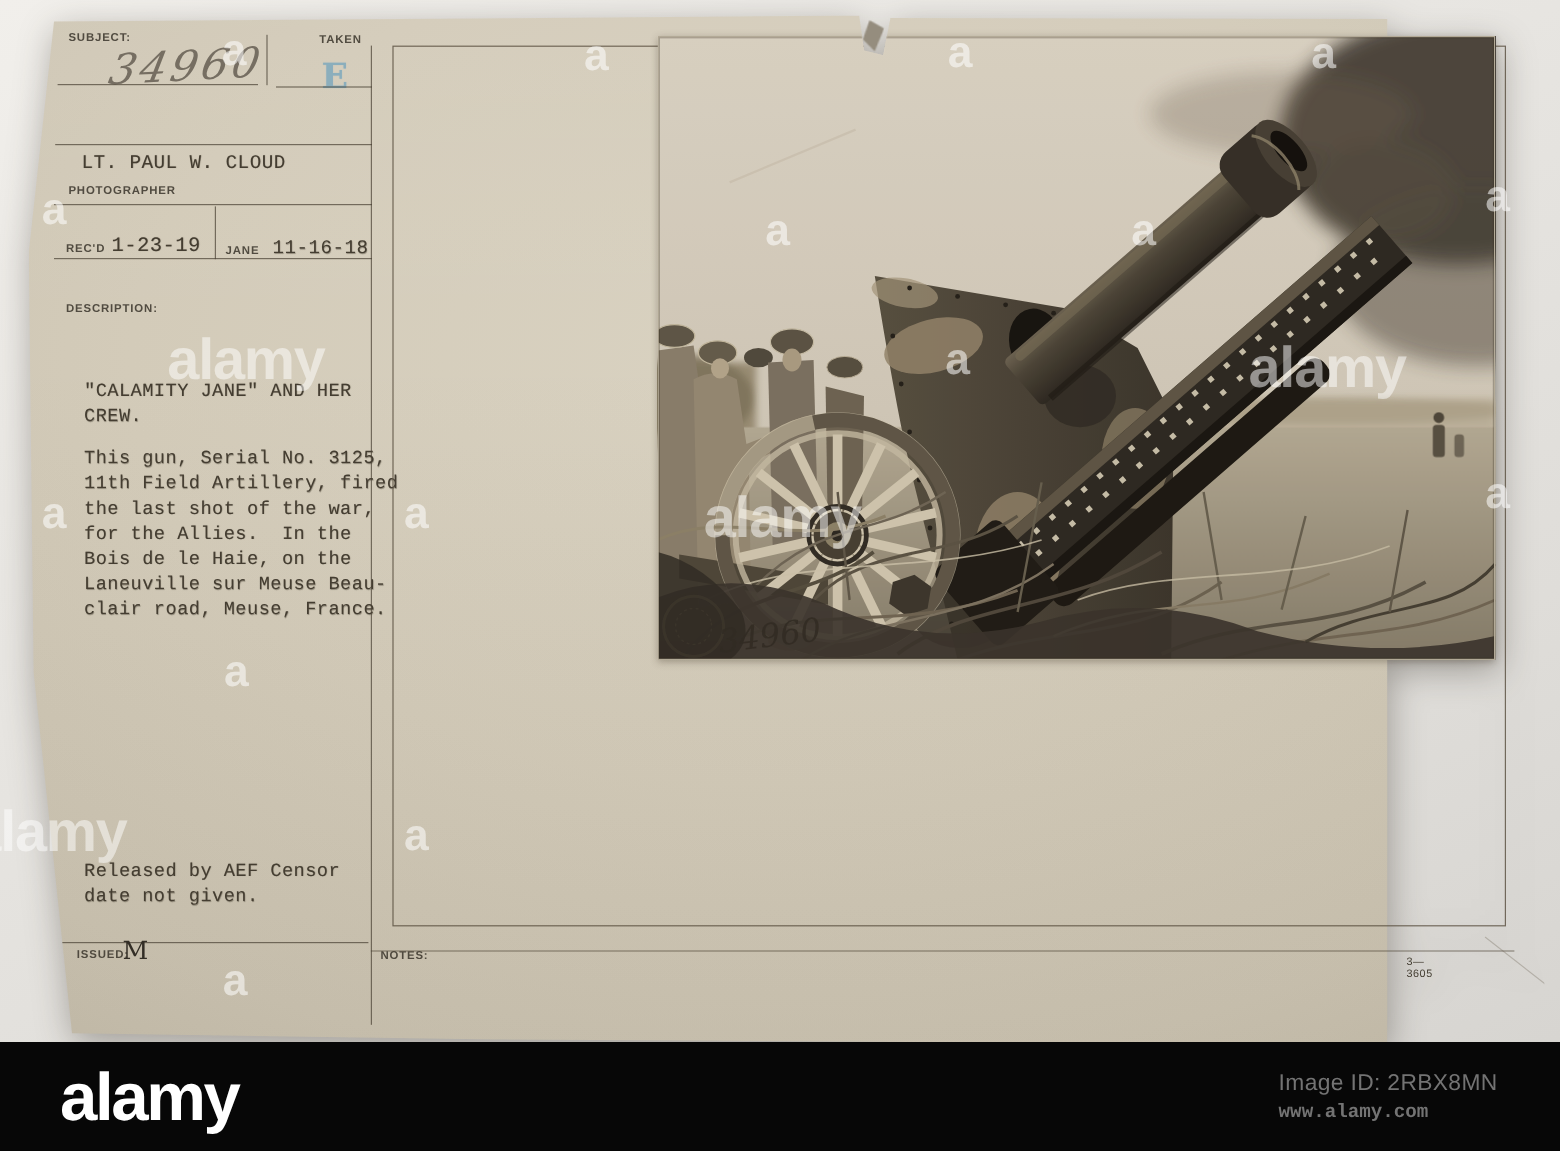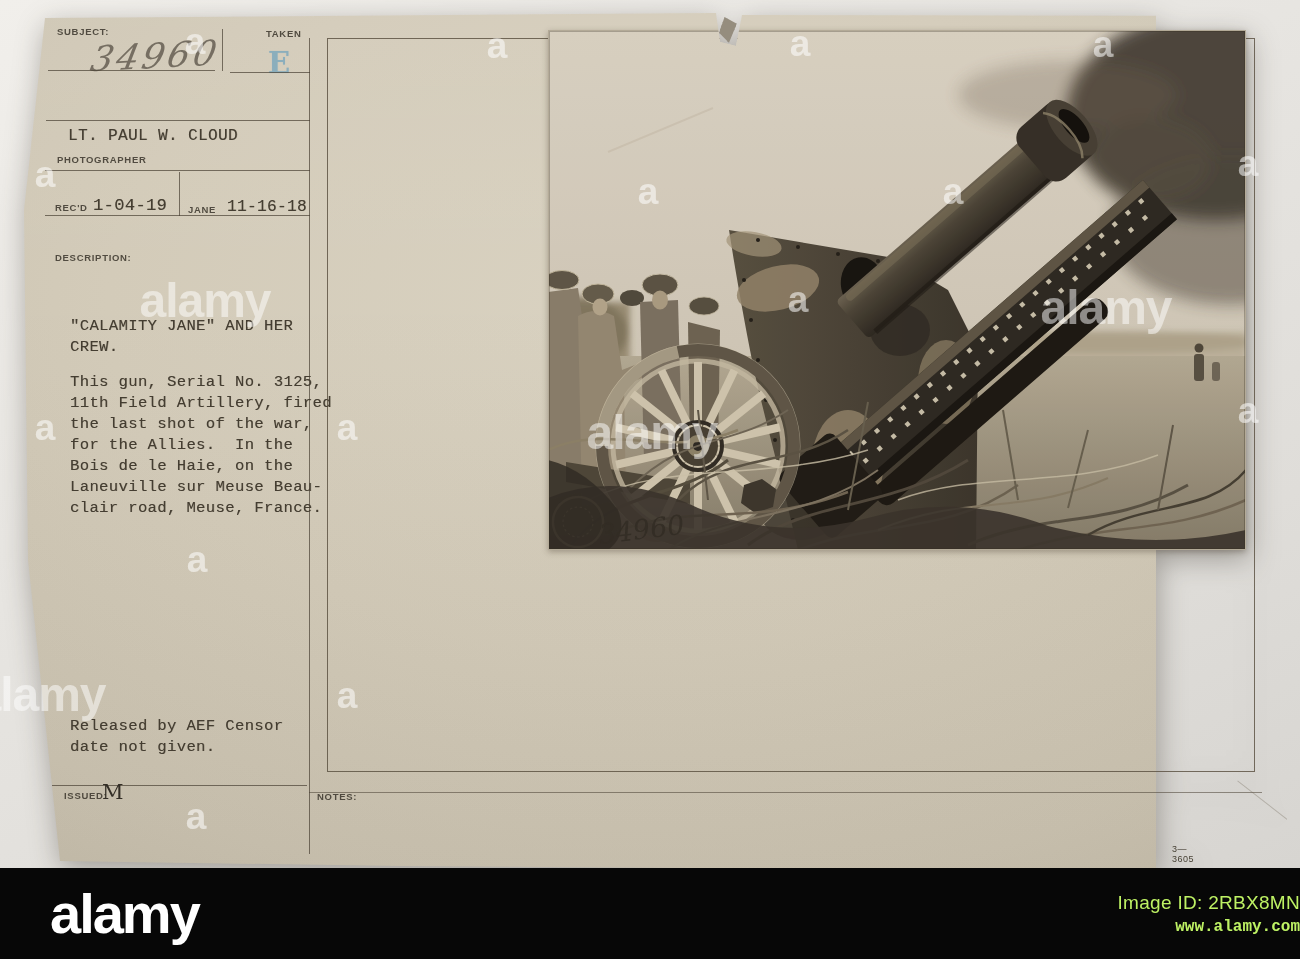--- a/index.html
+++ b/index.html
@@ -44,21 +44,21 @@
   
   .wm{position:absolute;transform:translate(-50%,-50%);color:#fff;
       font-family:"Liberation Sans",sans-serif;font-weight:bold;pointer-events:none;}
   .wm-a{font-size:37px;opacity:.55;}
   .wm-word{font-size:48px;opacity:.5;letter-spacing:-1px;}
   
   #bottom-bar{left:0;top:868px;width:1300px;height:91px;background:#070707;
       display:flex;align-items:center;justify-content:space-between;}
   #footer-logo{margin-left:50px;color:#fff;font-size:56px;font-weight:bold;
       letter-spacing:-2px;font-family:"Liberation Sans",sans-serif;line-height:1;}
-  #footer-right{text-align:right;color:#bef264;}
+  #footer-right{margin-right:52px;text-align:left;color:#737373;}
   #footer-image-id{font-size:19px;letter-spacing:.3px;}
   #footer-url{font-size:16px;font-weight:bold;margin-top:4px;font-family:Liberation Mono, monospace;}
 </style>
 </head>
 <body>
 
 <div id="stage">
   <div id="bg" class="abs"></div>
 
   <div id="card-wrap" class="abs">
@@ -71,21 +71,21 @@
       <div class="abs form-label" style="left:266px;top:28px;">TAKEN</div>
       <div id="number-stamp" class="abs" style="left:268px;top:46px;">E</div>
       <div class="abs hline" style="left:230px;top:72px;width:80px;"></div>
       <div class="abs hline" style="left:46px;top:120px;width:264px;"></div>
 
       <div class="abs typed" style="left:68px;top:127px;font-size:16px;">LT. PAUL W. CLOUD</div>
       <div class="abs form-label" style="left:57px;top:154px;">PHOTOGRAPHER</div>
       <div class="abs hline" style="left:45px;top:170px;width:265px;"></div>
 
       <div class="abs form-label" style="left:55px;top:202px;">REC'D</div>
-      <div class="abs typed" style="left:93px;top:196px;font-size:17px;">1-04-19</div>
+      <div class="abs typed" style="left:93px;top:196px;font-size:17px;">1-23-19</div>
       <div class="abs vline" style="left:179px;top:172px;height:44px;"></div>
       <div class="abs form-label" style="left:188px;top:204px;">JANE</div>
       <div class="abs typed" style="left:227px;top:198px;font-size:16px;">11-16-18</div>
       <div class="abs hline" style="left:45px;top:215px;width:265px;"></div>
 
       <div class="abs form-label" style="left:55px;top:252px;">DESCRIPTION:</div>
       <div class="abs typed" style="left:70px;top:316px;font-size:15.5px;line-height:21px;">"CALAMITY JANE" AND HER
 CREW.</div>
       <div class="abs typed" style="left:70px;top:372px;font-size:15.5px;line-height:21px;">This gun, Serial No. 3125,
 11th Field Artillery, fired
@@ -96,21 +96,21 @@
 clair road, Meuse, France.</div>
       <div class="abs typed" style="left:70px;top:716px;font-size:15.5px;line-height:21px;">Released by AEF Censor
 date not given.</div>
 
       <div class="abs hline" style="left:45px;top:785px;width:262px;"></div>
       <div class="abs form-label" style="left:64px;top:790px;">ISSUED:</div>
       <div id="issued-value" class="abs" style="left:102px;top:780px;">M</div>
       <div class="abs vline" style="left:309px;top:38px;height:816px;"></div>
       <div class="abs form-label" style="left:317px;top:791px;">NOTES:</div>
       <div class="abs hline" style="left:309px;top:792px;width:953px;background:rgba(72,64,51,.55);"></div>
-      <div id="form-number" class="abs" style="left:1172px;top:796px;margin-top:48px;">3—3605</div>
+      <div id="form-number" class="abs" style="left:1172px;top:796px;">3—3605</div>
 
       <div id="photo-box" class="abs"></div>
 
       <div id="photo" class="abs">
         <svg width="698" height="520" viewBox="0 0 698 520" xmlns="http://www.w3.org/2000/svg">
           <defs>
             <linearGradient id="skyG" x1="0" y1="0" x2="0" y2="1">
               <stop offset="0" stop-color="#ddd5c6"></stop>
                 <stop offset=".6" stop-color="#d3cbbb"></stop>
                 <stop offset="1" stop-color="#c9c0ae"></stop>

